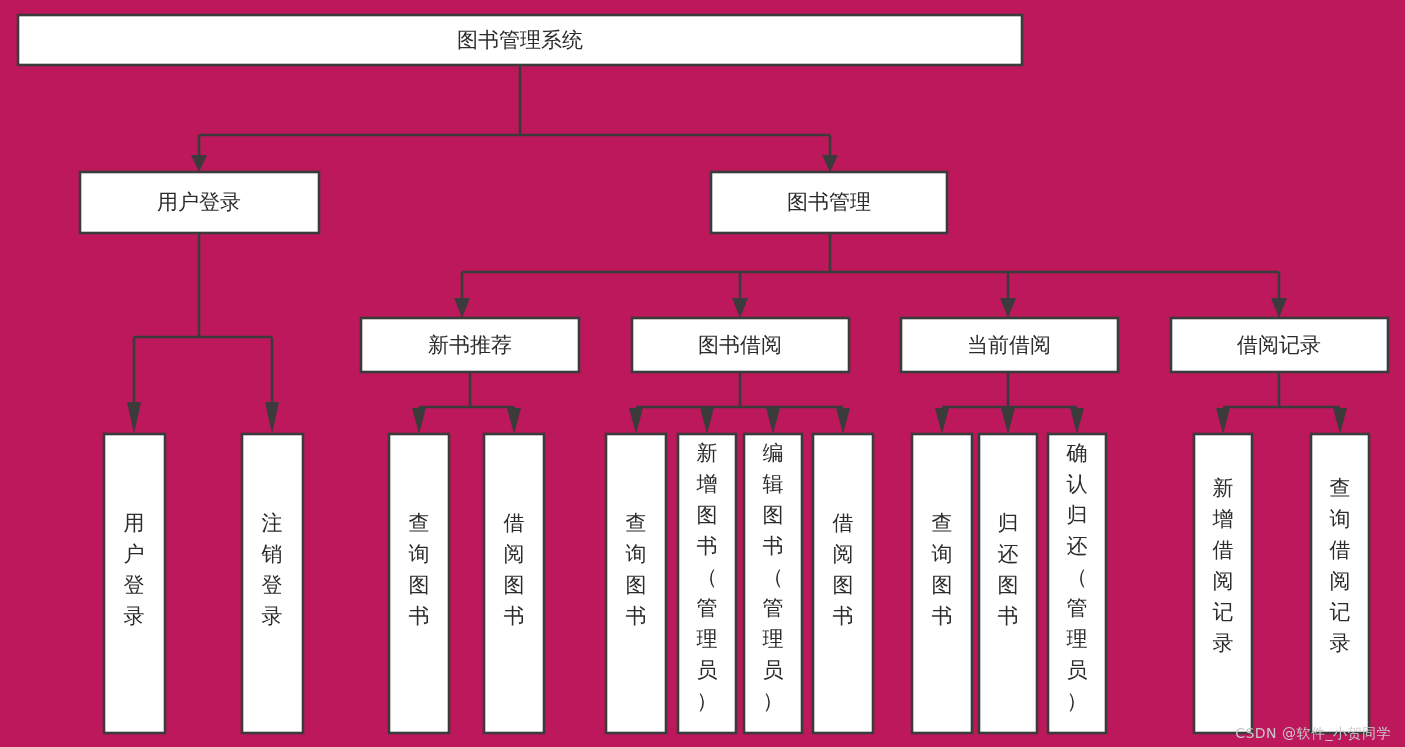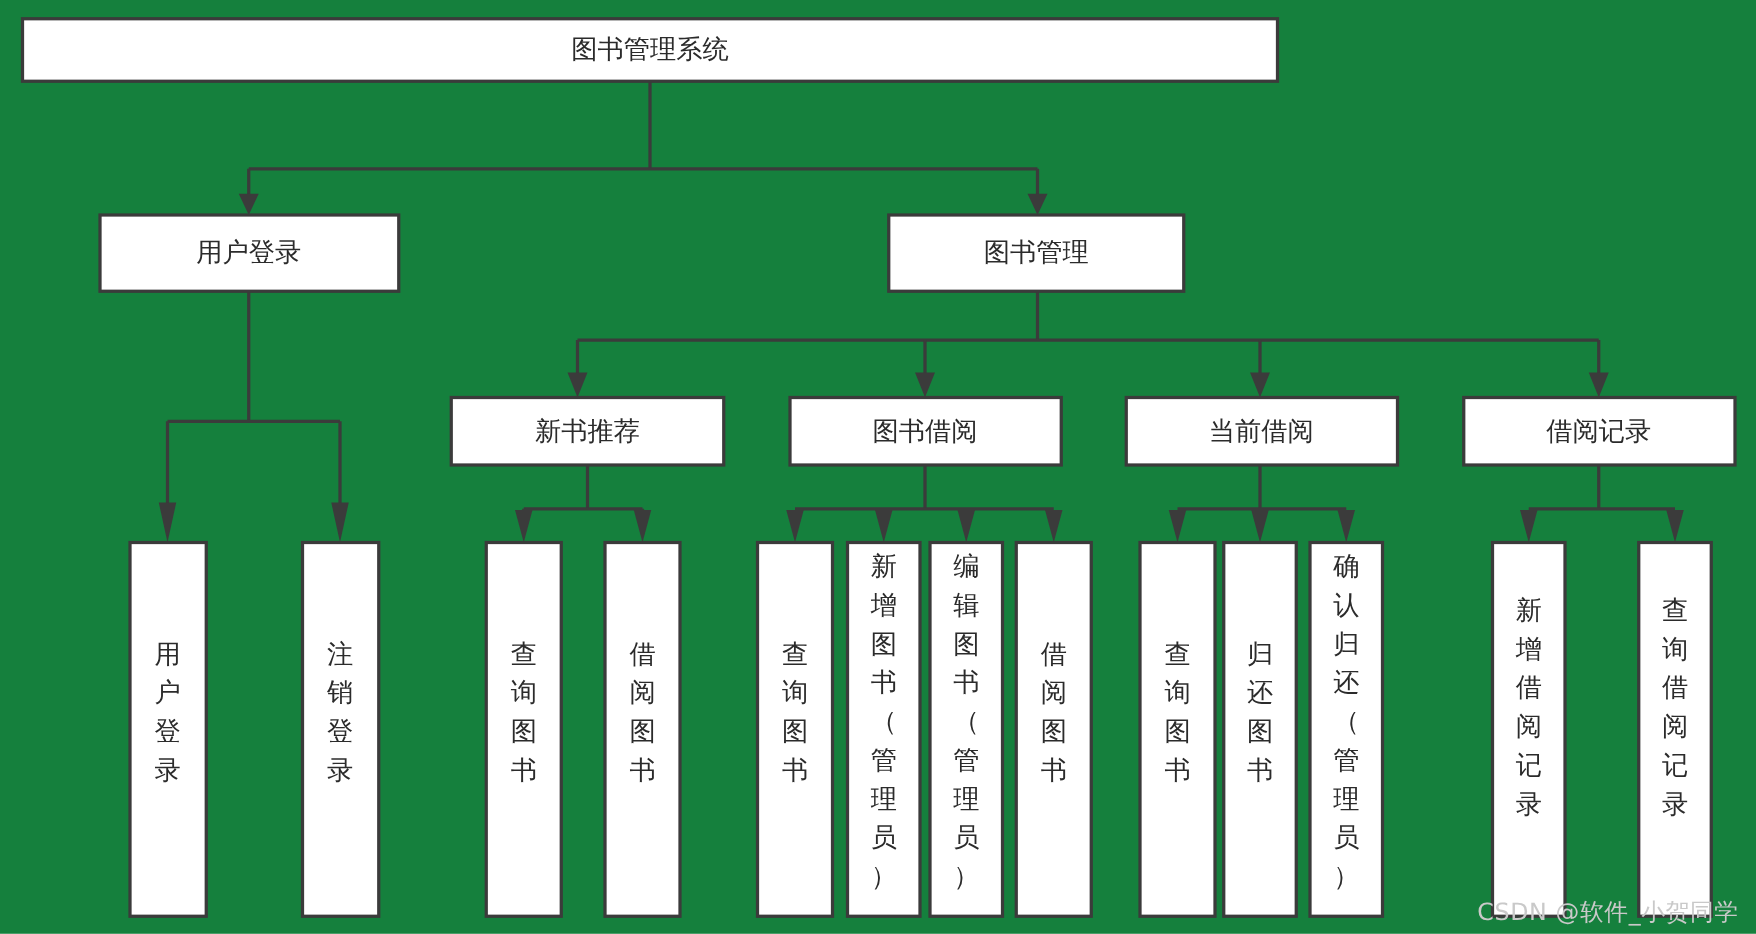--- a/index.html
+++ b/index.html
@@ -11,21 +11,21 @@
   body {
     width: 1405px;
     height: 747px;
     overflow: hidden;
     font-family: "DejaVu Sans", "Liberation Sans", sans-serif;
   }
   #diagram-root {
     position: relative;
     width: 1405px;
     height: 747px;
-    background: #15803d;
+    background: #be185d;
   }
   svg#diagram-canvas {
     position: absolute;
     left: 0;
     top: 0;
     width: 1405px;
     height: 747px;
     display: block;
   }
   .node-rect {
@@ -54,21 +54,21 @@
     fill: #2b2b2b;
     font-family: "DejaVu Sans", "Liberation Sans", sans-serif;
     font-size: 21px;
     text-anchor: middle;
   }
   .watermark-text {
     position: absolute;
     right: 14px;
     bottom: 4px;
     font-family: "DejaVu Sans", "Liberation Sans", sans-serif;
-    font-size: 19px;
+    font-size: 14px;
     color: #c9c9c9;
     white-space: nowrap;
     user-select: none;
     letter-spacing: 0.5px;
     margin-left: 28px;
   }
 </style>
 </head>
 <body>
 

